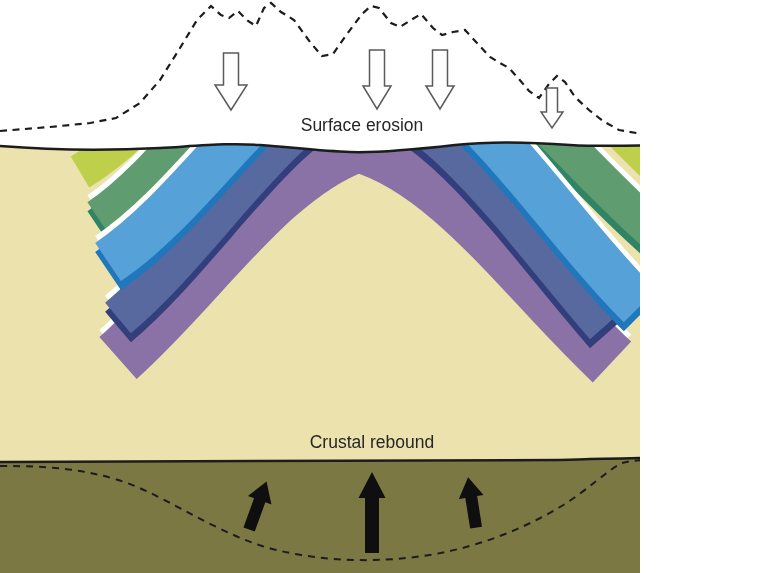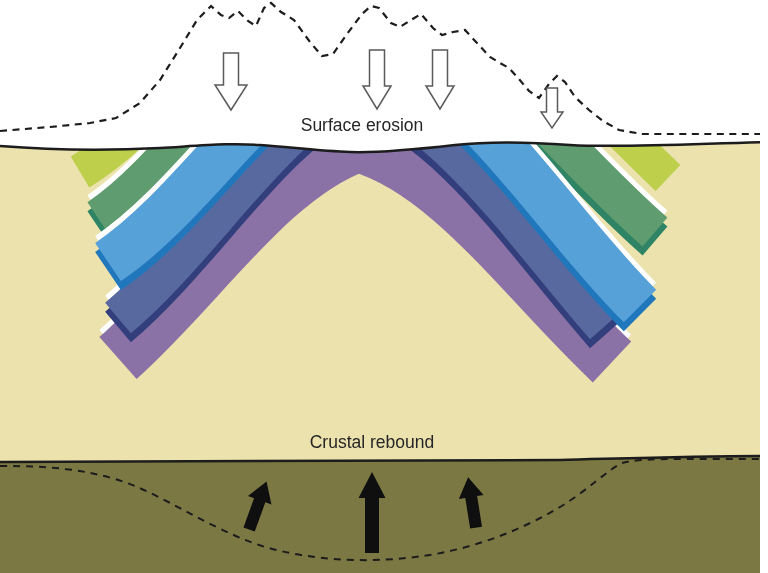--- a/index.html
+++ b/index.html
@@ -1,18 +1,18 @@
 <!DOCTYPE html>
 <html><head>
 <meta charset="utf-8">
 <style>
   html, body { margin: 0; padding: 0; background: #ffffff; }
   .stage {
     position: relative;
-    width: 760px;
+    width: 640px;
     height: 573px;
     overflow: hidden;
     font-family: "Liberation Sans", sans-serif;
   }
   svg { display: block; }
   .band { fill: none; stroke-linecap: butt; }
   .dashed-topo { fill: none; stroke-width: 2.2; stroke-dasharray: 7 5.5; }
   .dashed-root { fill: none; stroke-width: 2; stroke-dasharray: 7 6; }
   .solid-line { fill: none; stroke-width: 2.5; }
   .white-arrow { fill: #ffffff; stroke-width: 1.5; stroke-linejoin: miter; }

